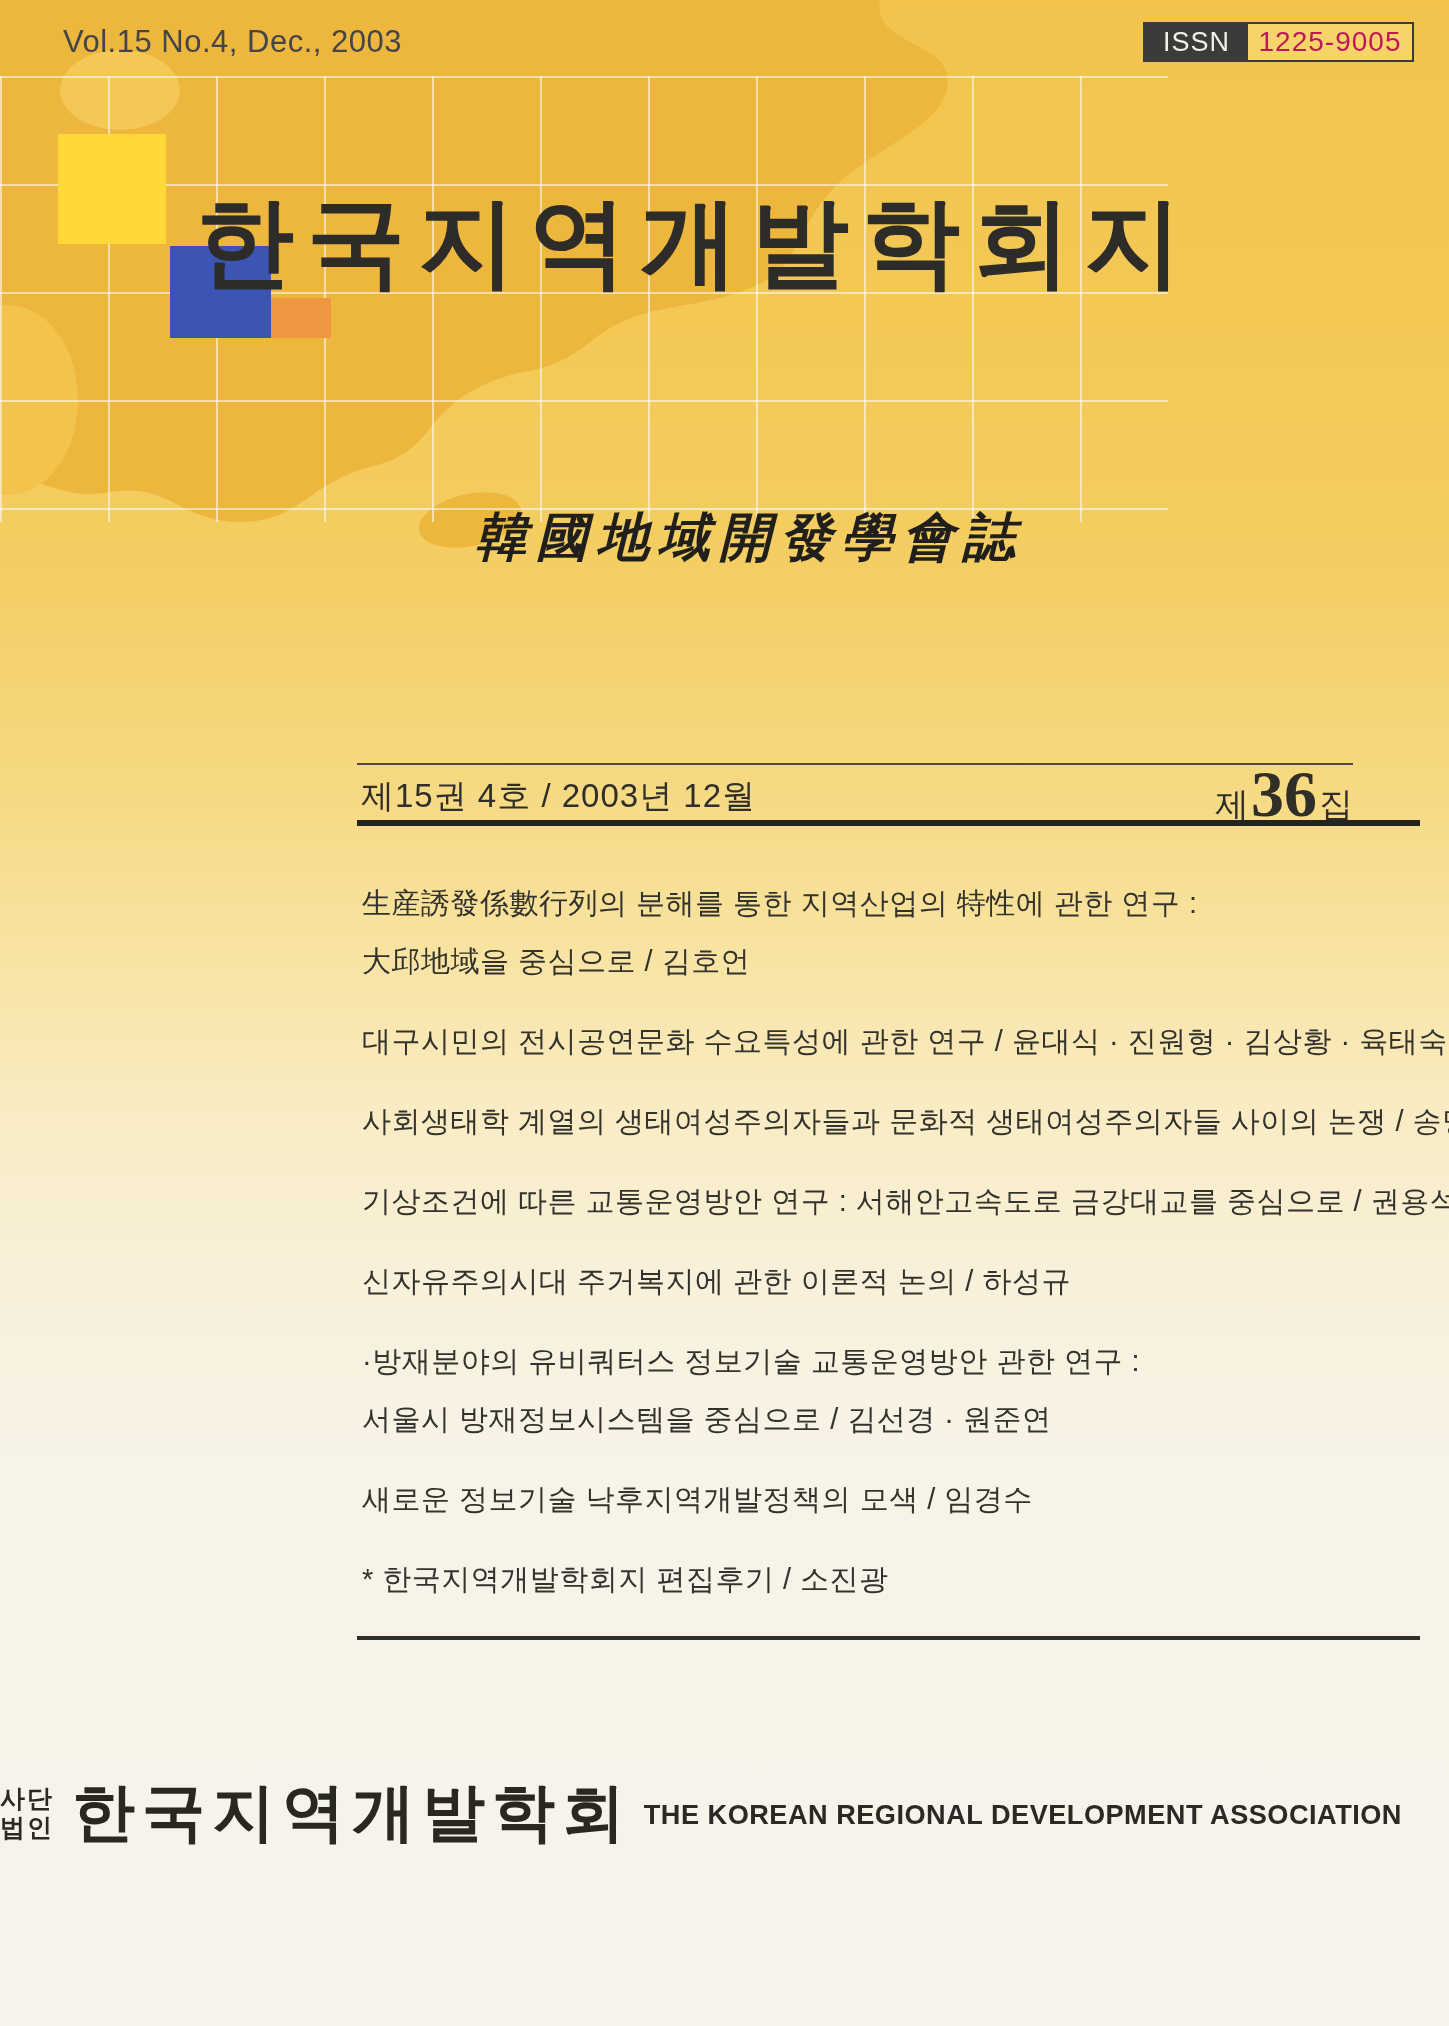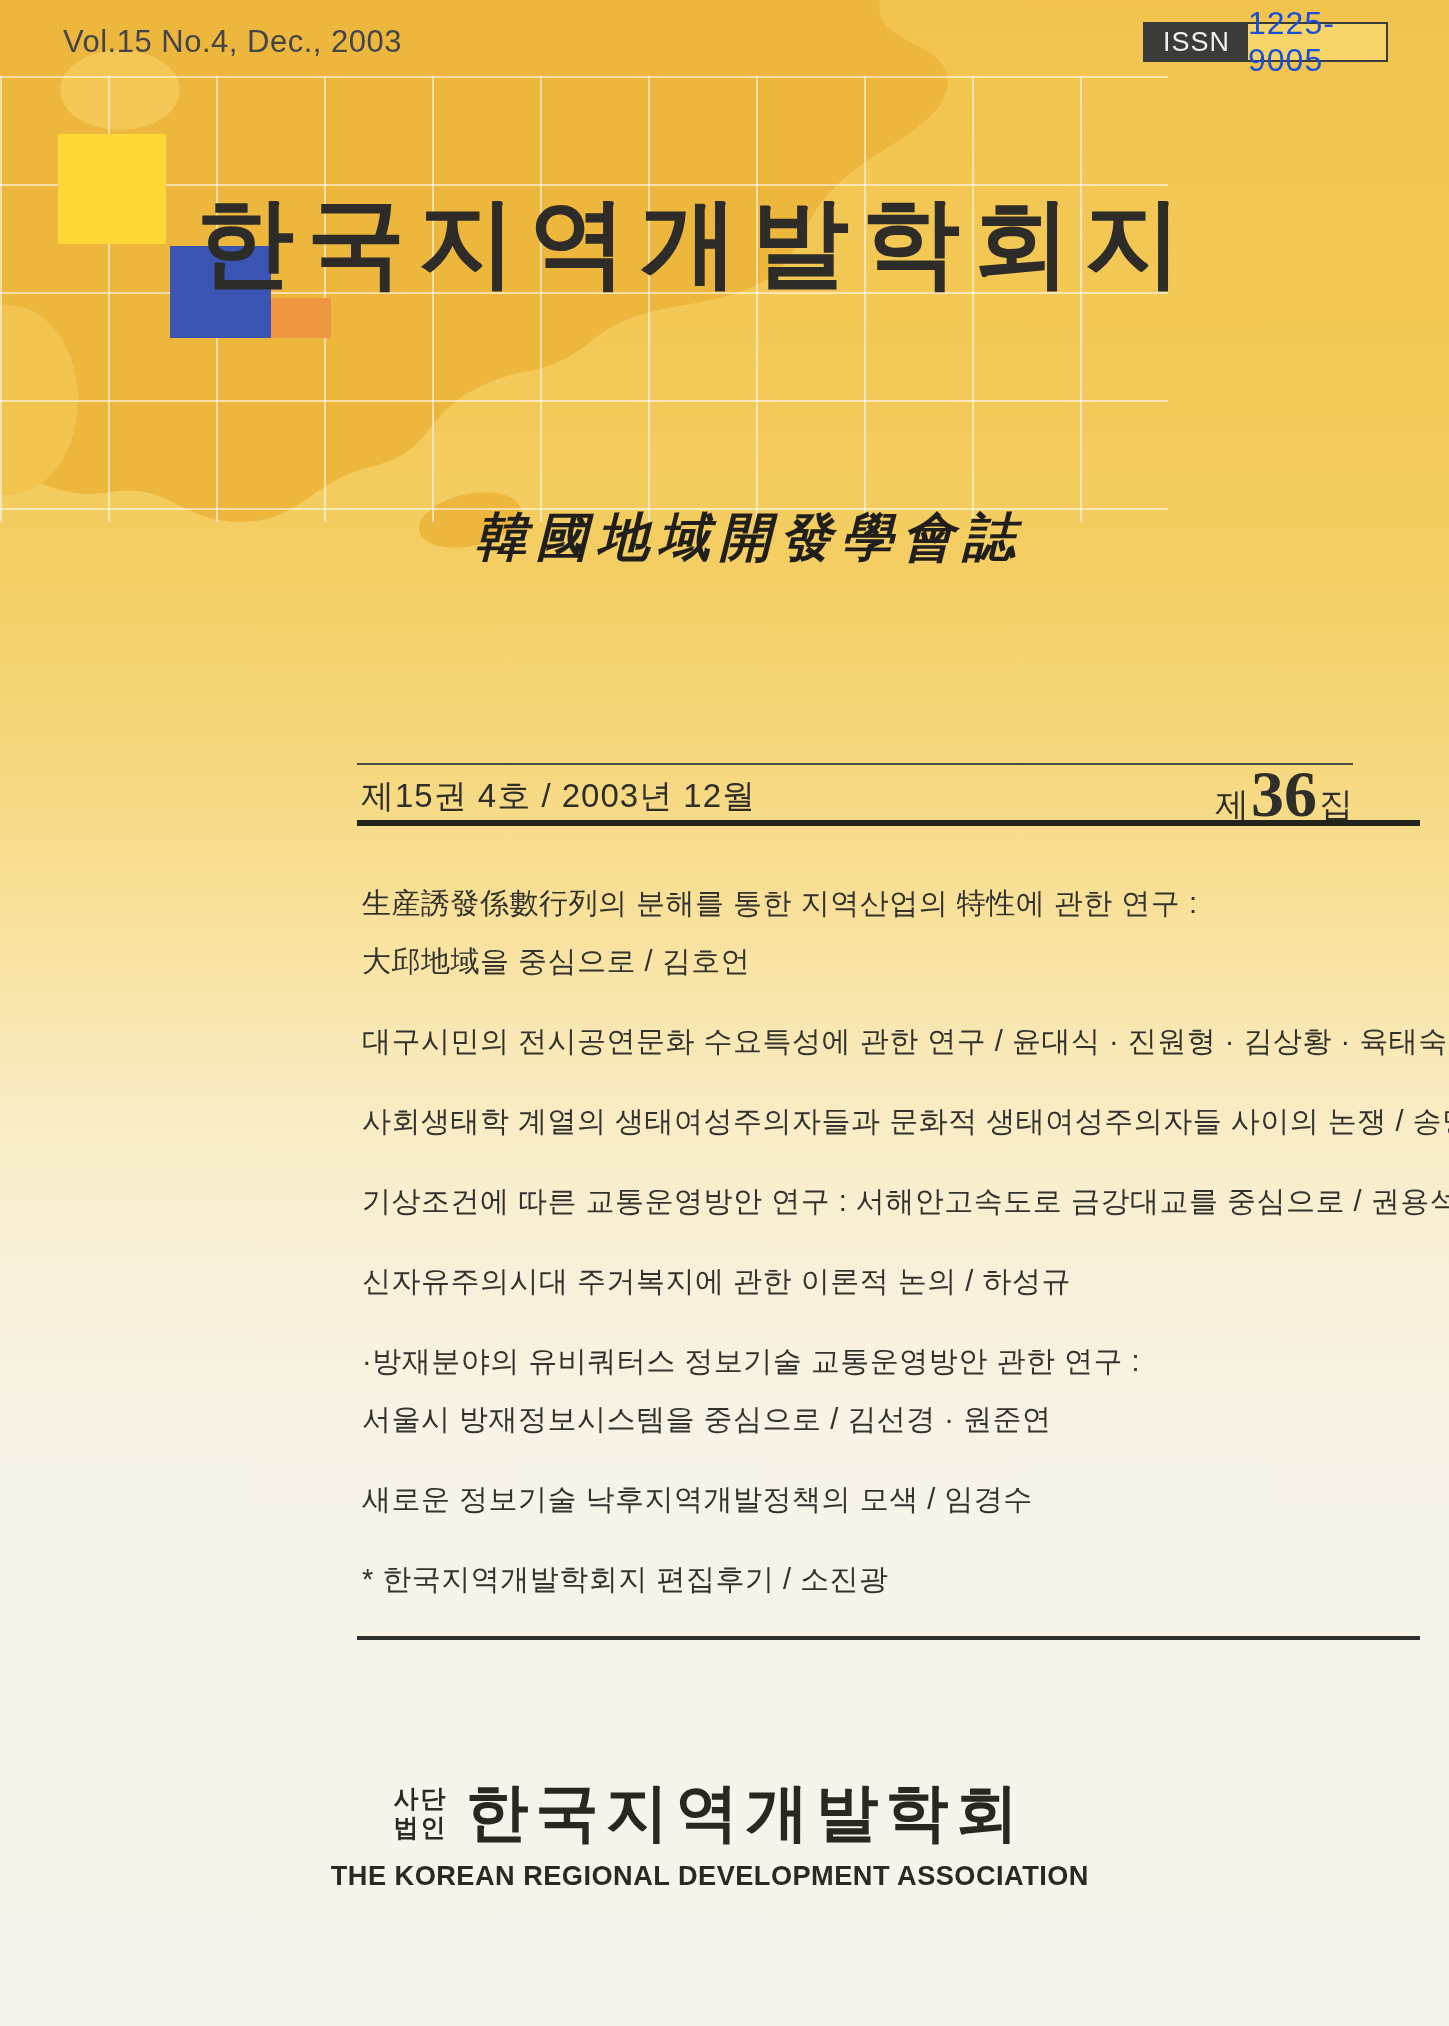--- a/index.html
+++ b/index.html
@@ -19,21 +19,21 @@
       repeating-linear-gradient(to bottom, rgba(255,255,255,.55) 0 2px, transparent 2px 108px);
   }
   .sq{position:absolute;}
   .sq-yellow{left:58px; top:134px; width:108px; height:110px; background:var(--square_yellow);}
   .sq-blue{left:170px; top:246px; width:101px; height:92px; background:var(--square_blue);}
   .sq-orange{left:271px; top:298px; width:60px; height:40px; background:var(--square_orange);}
   
   .vol-line{position:absolute; top:24px; left:63px; font-size:31px; letter-spacing:.5px; color:#43454A;}
   .issn-box{position:absolute; top:22px; left:1143px; height:40px; display:flex; background:var(--issn_box); border:2px solid var(--issn_box); box-sizing:border-box;}
   .issn-label{width:103px; display:flex; align-items:center; justify-content:center; color:#F3F0EA; font-size:27px; letter-spacing:1px;}
-  .issn-value{width:138px; display:flex; align-items:center; justify-content:center; background:var(--issn_value_bg); color:#1d4ed8; font-size:32px; letter-spacing:1px;}
+  .issn-value{width:164px; display:flex; align-items:center; justify-content:center; background:var(--issn_value_bg); color:#be185d; font-size:28px; letter-spacing:1px;}
   
   .title-kr{position:absolute; top:178px; left:0; right:58px; text-align:center;
     font-family:"Liberation Serif","DejaVu Serif",serif; font-size:98px; font-weight:600;
     letter-spacing:13px; color:var(--ink); white-space:nowrap;}
   .title-en{position:absolute; top:350px; left:0; right:90px; text-align:center; color:#FCFAF4;
     font-weight:700; font-size:47px; line-height:62px; letter-spacing:0px; white-space:nowrap;}
   .title-en .squeeze{display:inline-block; transform:scaleX(.93);}
   .title-hanja{position:absolute; top:503px; left:50px; right:0; text-align:center;
     font-family:"Liberation Serif","DejaVu Serif",serif; font-style:italic; font-weight:700;
     font-size:52px; letter-spacing:9px; color:#201F1C; white-space:nowrap;}
@@ -45,21 +45,21 @@
   .issue-volume .vp{font-size:34px;}
   .issue-volume .vn{font-family:"Liberation Serif","DejaVu Serif",serif; font-size:66px; font-weight:600; margin:4px 2px;}
   .issue-volume .vs{font-size:34px;}
   
   .articles{position:absolute; top:888px; left:362px; right:40px; color:#33322C;}
   .article{margin-bottom:50px;}
   .article-line{height:30px; line-height:30px; font-size:29px; letter-spacing:.5px; margin-bottom:28px; white-space:nowrap;}
   .article-line:last-child{margin-bottom:0;}
   .end-rule{position:absolute; top:1636px; left:357px; width:1063px; height:4px; background:#2E2E2A;}
   
-  .footer{position:absolute; top:1770px; left:0; right:30px; display:flex; flex-direction:column; align-items:center;}
+  .footer{position:absolute; top:1770px; left:0; right:30px; display:flex; flex-direction:row; align-items:center;}
   .footer-row{display:flex; align-items:center;}
   .org-type{display:flex; flex-direction:column; margin-right:18px; font-size:25px; font-weight:700; color:#2A2925; line-height:29px; letter-spacing:2px;}
   .org-kr{font-size:63px; font-weight:700; color:#282722; letter-spacing:7px; white-space:nowrap;}
   .org-en{margin-top:4px; font-size:28px; font-weight:700; color:#2A2925; letter-spacing:.5px; transform:scaleX(.97); white-space:nowrap;}
 </style>
 </head>
 <body>
 
 <div id="cover">
 

